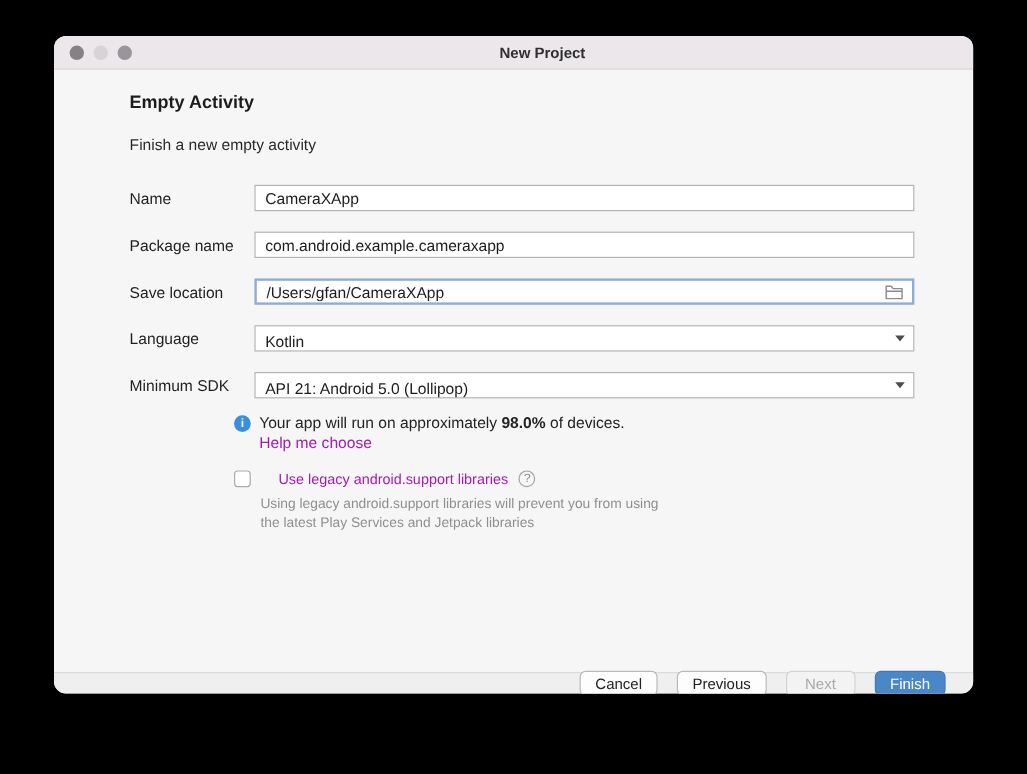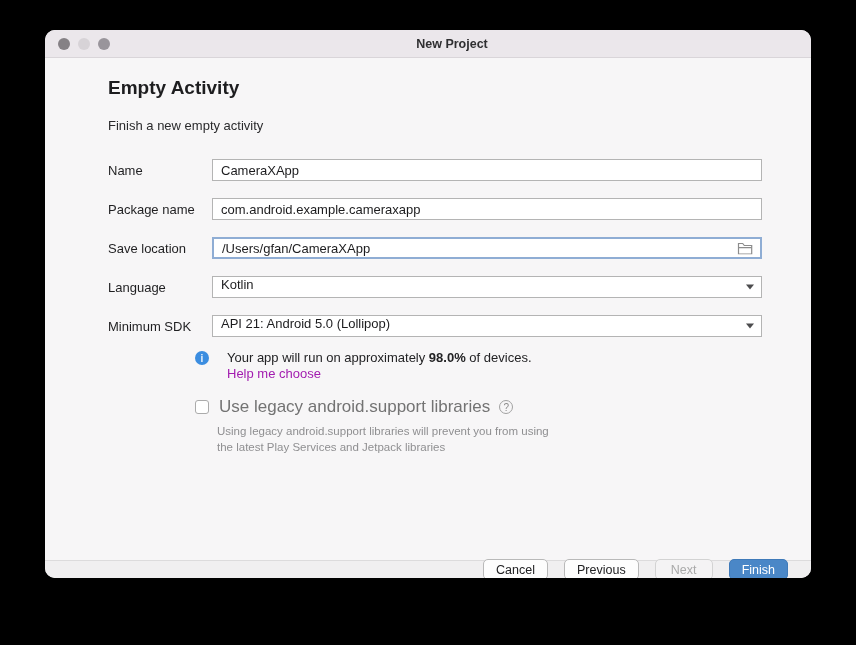--- a/index.html
+++ b/index.html
@@ -41,21 +41,21 @@
     font-size: 12.5px; font-weight: bold; color: #2f2f31; padding-left: 48px;
   }
   
   .body {
     position: relative;
     height: 486px;
     padding: 0 66px 0 63px;
   }
   .h1 {
     padding-top: 19px;
-    font-size: 19px; font-weight: bold; color: #1d1d1f;
+    font-size: 15px; font-weight: bold; color: #1d1d1f;
   }
   .subtitle {
     margin-top: 19px;
     font-size: 13px; color: #2a2a2c;
   }
   .row {
     display: flex; align-items: center;
     margin-top: 17px;
     height: 22px;
     gap: 17px;
@@ -64,21 +64,21 @@
   .row-label {
     width: 87px; flex: none;
     font-size: 13px; color: #1f1f21;
     white-space: nowrap;
   }
   .field {
     position: relative;
     width: 550px; height: 22px; flex: none;
     background: #ffffff;
     border: 1px solid #b4b4b4;
-    display: flex; align-items: flex-start;
+    display: flex; align-items: flex-end;
   }
   .field input {
     width: 100%; height: 100%;
     border: none; outline: none; background: transparent;
     padding: 0 8px;
     font-family: "Liberation Sans", "DejaVu Sans", sans-serif;
     font-size: 13px; color: #1c1c1e;
   }
   .field.focused { border: 2px solid #8fadd4; }
   .field .adorn {
@@ -107,21 +107,21 @@
   .info-icon {
     width: 14px; height: 14px; flex: none;
     margin-top: 1px;
     border-radius: 50%;
     background: #3b8de0;
     color: #eaf3fc;
     font-size: 10px; font-weight: bold;
     display: flex; align-items: center; justify-content: center;
   }
   .info-text {
-    margin-left: 18px;
+    margin-left: 7px;
     font-size: 13px; color: #232325;
     line-height: 16px;
   }
   .info-text .pct { font-weight: bold; }
   .link {
     color: #a21caf;
     cursor: pointer;
     font-size: 13px;
   }
   
@@ -131,22 +131,22 @@
     display: flex; align-items: center;
   }
   .checkbox {
     width: 14px; height: 14px; flex: none;
     background: #ffffff;
     border: 1px solid #ababab;
     border-radius: 3px;
     cursor: pointer;
   }
   .legacy-label {
-    margin-left: 10px;
-    font-size: 17px; color: #737373;
+    margin-left: 23px;
+    font-size: 12px; color: #a21caf;
   }
   .q-icon {
     margin-left: 9px;
     width: 14px; height: 14px;
     border-radius: 50%;
     border: 1px solid #a2a2a2;
     color: #8b8b8b;
     font-size: 10px;
     display: flex; align-items: center; justify-content: center;
     cursor: pointer;

